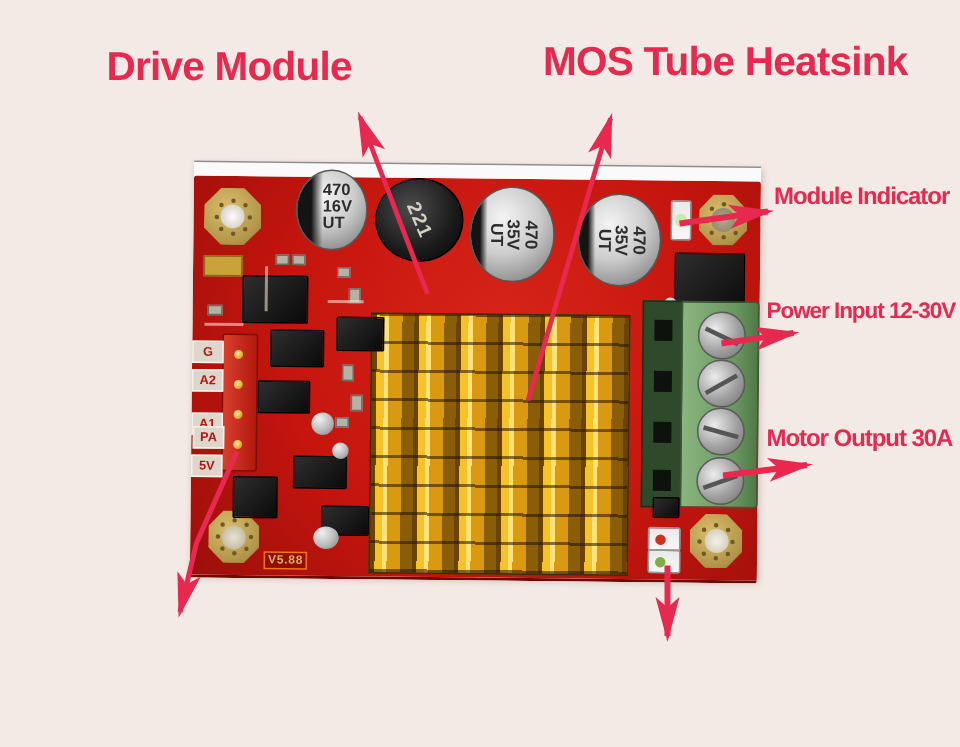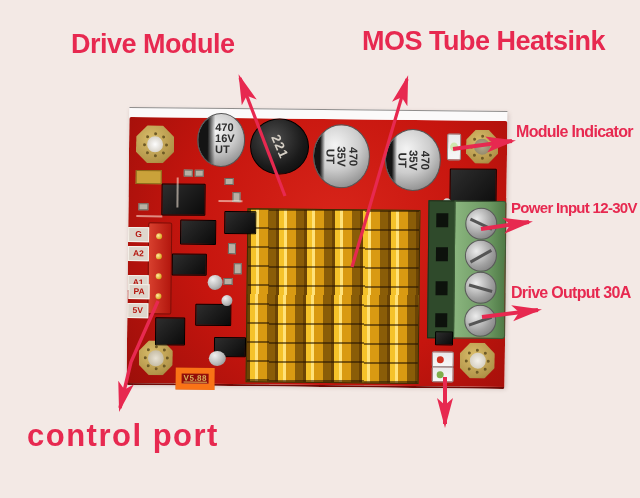--- a/index.html
+++ b/index.html
@@ -54,22 +54,22 @@
   .screw{position:absolute;width:30px;height:30px;border-radius:50%;border:1px solid #5a5a5a;
       background:radial-gradient(circle at 35% 35%, #ececec, #a0a0a0 55%, #6f6f6f);}
   .screw i{position:absolute;left:10%;top:50%;width:80%;height:3px;margin-top:-1.5px;background:#555;}
   .led{position:absolute;background:linear-gradient(180deg,#e9e9e9,#f7f7f7);border:1px solid #9a9a9a;border-radius:2px;}
   .led .glow{position:absolute;border-radius:50%;}
   .pinhdr{position:absolute;background:linear-gradient(90deg,#d8402e,#b3170e);border:1px solid #7c0f08;border-radius:2px;}
   .pin{position:absolute;width:6px;height:6px;border-radius:50%;
       background:radial-gradient(circle at 35% 35%, #ffe9a0, #d8a520 70%, #8a6410);}
   .pinlab{position:absolute;width:19px;height:13px;background:#ded6cc;border:1px solid #f5f1ea;
       color:#b5170f;font-size:8.5px;font-weight:bold;text-align:center;line-height:13px;}
-  .version{position:absolute;border:6px solid #f97316;color:#d8b25a;background:rgba(90,8,5,.35);
-      font-size:8px;font-weight:bold;line-height:10px;padding:0 2px;letter-spacing:0.5px;text-decoration:underline;}
+  .version{position:absolute;border:1px solid #f97316;color:#d8b25a;background:rgba(90,8,5,.35);
+      font-size:8px;font-weight:bold;line-height:10px;padding:0 2px;letter-spacing:0.5px;}
   svg.arrows{position:absolute;left:0;top:0;z-index:50;pointer-events:none;}
   .ann{z-index:60;}
 </style>
 </head>
 <body>
 
 <div class="canvas">
 
   <div class="board">
     <div class="photo-strip"></div>
@@ -216,16 +216,15 @@
     <line x1="481" y1="229" x2="529" y2="222" stroke="#e72950" stroke-width="4" marker-end="url(#ah)"></line>
     <line x1="482" y1="317" x2="538" y2="310" stroke="#e72950" stroke-width="4" marker-end="url(#ah)"></line>
     <polyline points="158,301 131,362 120,408" fill="none" stroke="#e72950" stroke-width="3.4" marker-end="url(#ah)"></polyline>
     <line x1="445" y1="377" x2="445" y2="424" stroke="#e72950" stroke-width="4" marker-end="url(#ah)"></line>
   </svg>
 
   <div class="ann big" style="left:71px;top:30px;text-align:center;">Drive Module</div>
   <div class="ann big" style="left:362px;top:27px;">MOS Tube Heatsink</div>
   <div class="ann small" style="left:516px;top:124px;">Module Indicator</div>
   <div class="ann small" style="left:511px;top:200px;font-size:15px;">Power Input 12-30V</div>
-  <div class="ann small" style="left:511px;top:285px;">Drive Output 30A</div>
-  <div class="ann big" style="left:27px;top:420px;font-size:31px;letter-spacing:1.5px;">control port</div>
+  <div class="ann small" style="left:511px;top:285px;">Motor Output 30A</div>
 
 </div>
 
 </body></html>

